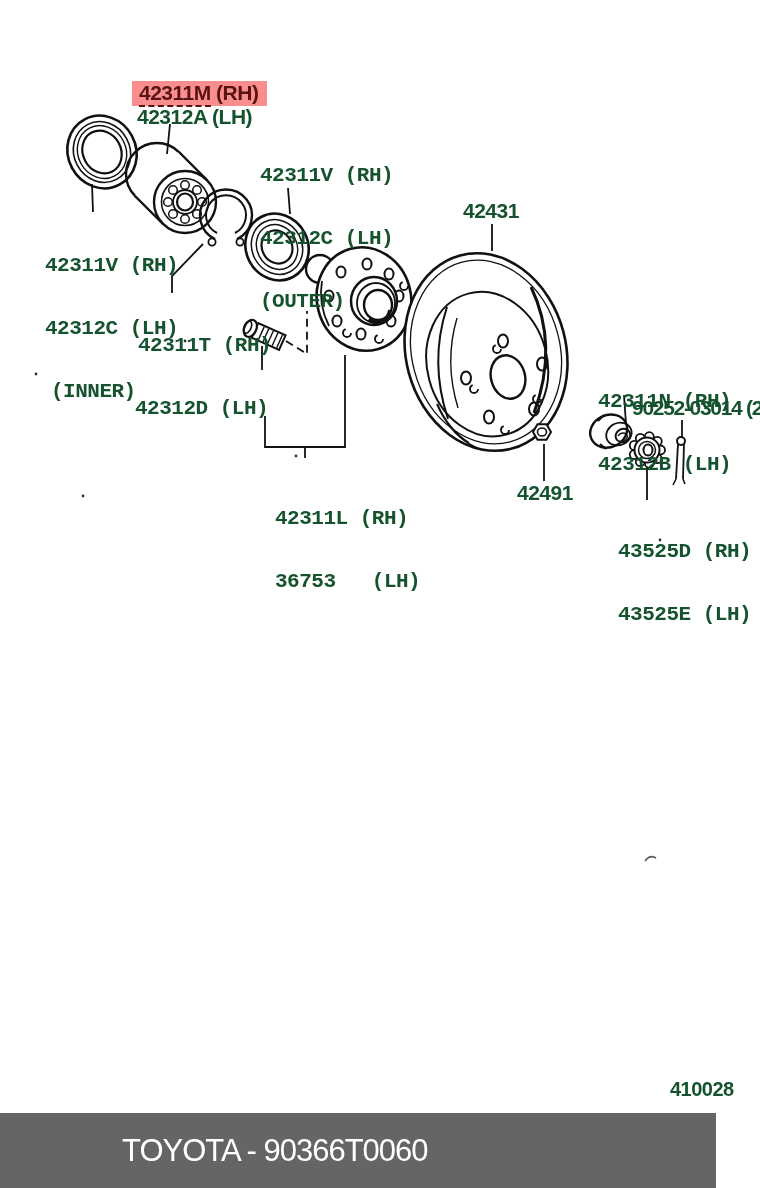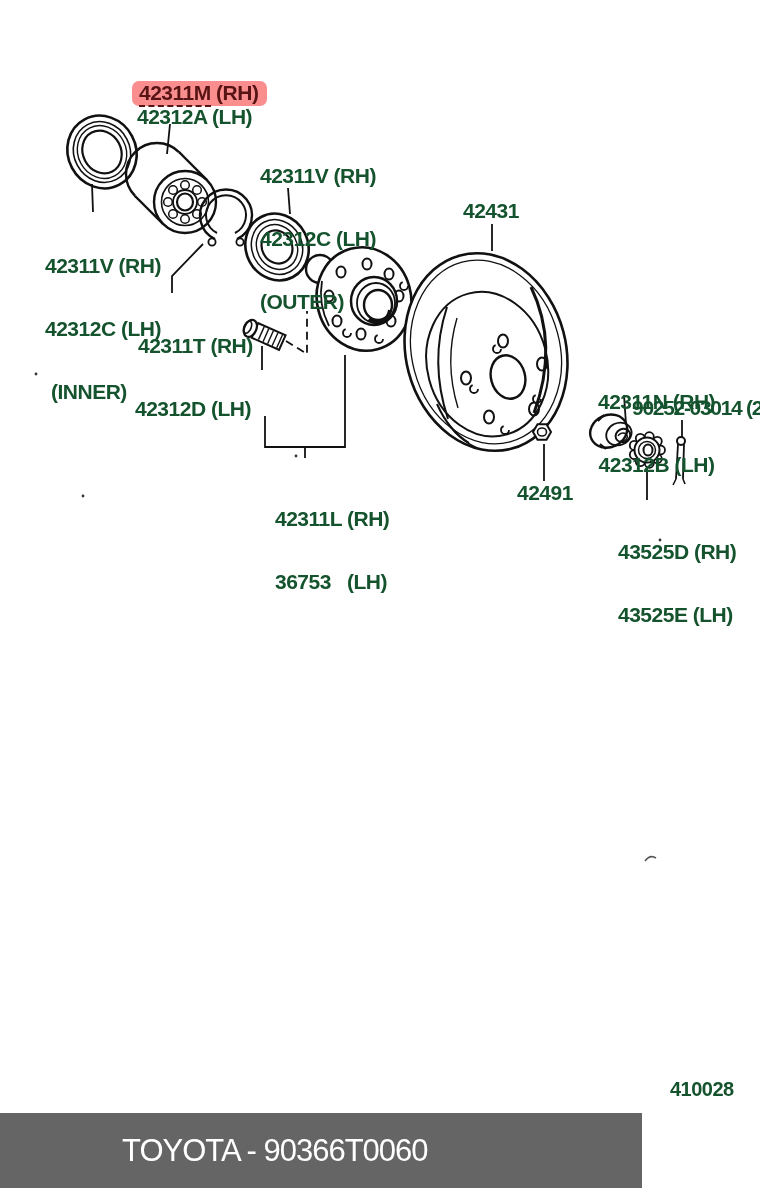--- a/index.html
+++ b/index.html
@@ -1,26 +1,26 @@
 <!DOCTYPE html>
 <html><head>
 <meta charset="utf-8">
 <style>
   html,body{margin:0;padding:0;background:#fff;}
   .stage{position:relative;width:760px;height:1188px;background:#fff;overflow:hidden;
          font-family:"Liberation Sans",sans-serif;}
   svg.art{position:absolute;left:0;top:0;}
   .lbl{position:absolute;font:bold 21px/21px "Liberation Sans",sans-serif;
        letter-spacing:-0.5px;white-space:pre;color:#14532d;}
-  .lbl .ln{display:block;}
+  .lbl .ln{display:block;font-family:Liberation Mono, monospace;}
   .hl{background:#fa8e8e;color:#581414;padding:1px 9px 3px 7px;}
   .hl .num{border-bottom:2px dashed #581414;padding-bottom:1px;}
   .lbl-cotter{letter-spacing:-1.3px;}
   .diagram-code{font:bold 20px/20px "Liberation Sans",sans-serif;letter-spacing:-0.5px;}
-  .footer{position:absolute;left:0;top:1113px;width:642px;height:75px;background:#656565;}
+  .footer{position:absolute;left:0;top:1113px;width:716px;height:75px;background:#656565;}
   .footer span{position:absolute;top:0;color:#fff;white-space:pre;
        font:31px/75px "Liberation Sans",sans-serif;letter-spacing:-1px;}
   .footer .f-left{left:122px;}
   .footer .f-right{left:455px;}
 </style>
 </head>
 <body>
 
 <div class="stage">
 
@@ -198,21 +198,21 @@
     <g fill="#333">
       <circle cx="36" cy="374" r="1.4"></circle>
         <circle cx="185" cy="341" r="1.4"></circle>
       <circle cx="83" cy="496" r="1.4"></circle>
         <circle cx="296" cy="456" r="1.4"></circle>
       <circle cx="660" cy="540" r="1.4"></circle>
       <path d="M645,861 q5,-7 11,-3" stroke="#555" stroke-width="1.6" fill="none"></path>
     </g>
   </svg>
 
-  <div class="lbl hl" style="left:132px;top:81px;border-radius:7px;"><span class="num">42311M</span><span> (RH)</span></div>
+  <div class="lbl hl" style="left:132px;top:81px;"><span class="num">42311M</span><span> (RH)</span></div>
 
   <div class="lbl" style="left:137px;top:106px;">42312A (LH)</div>
 
   <div class="lbl" style="left:260px;top:123px;">
     <span class="ln">42311V (RH)</span>
     <span class="ln">42312C (LH)</span>
     <span class="ln">(OUTER)</span>
   </div>
 
   <div class="lbl" style="left:463px;top:200px;">42431</div>

